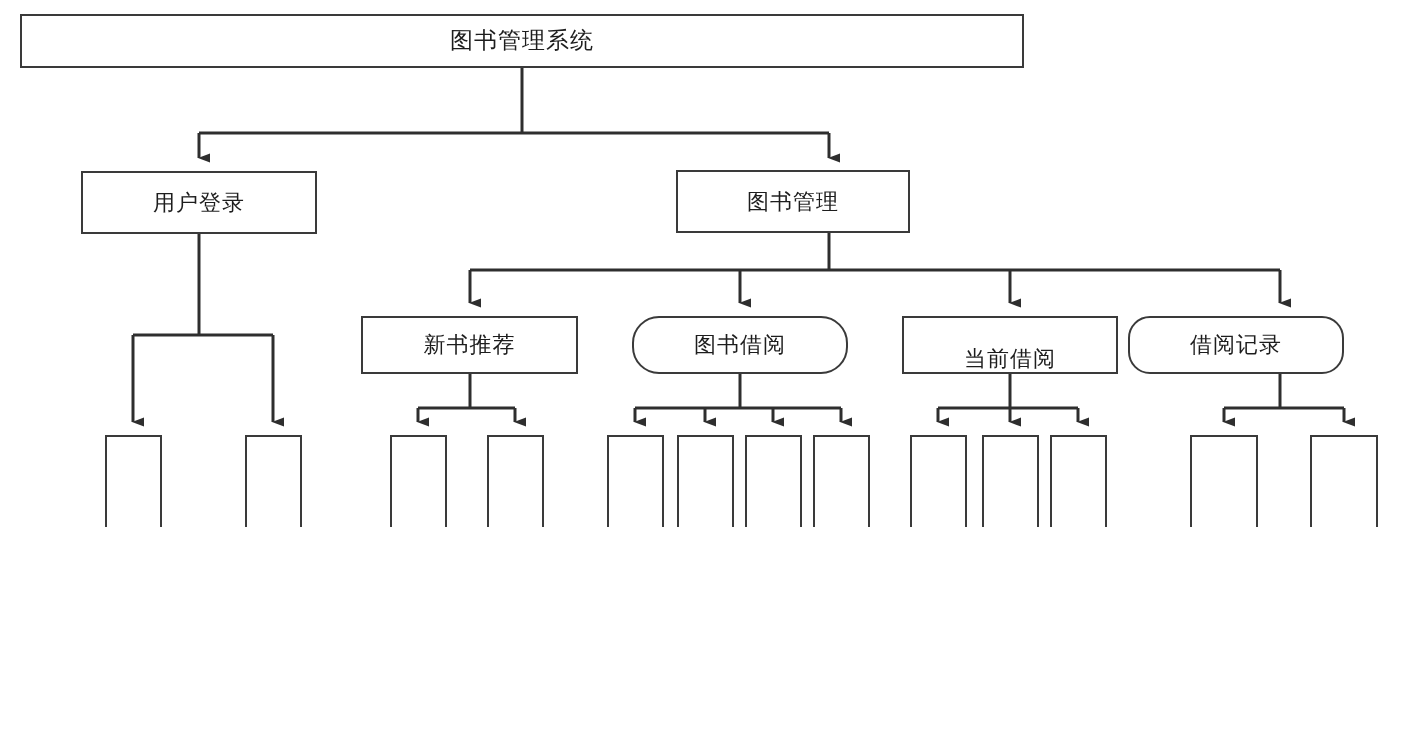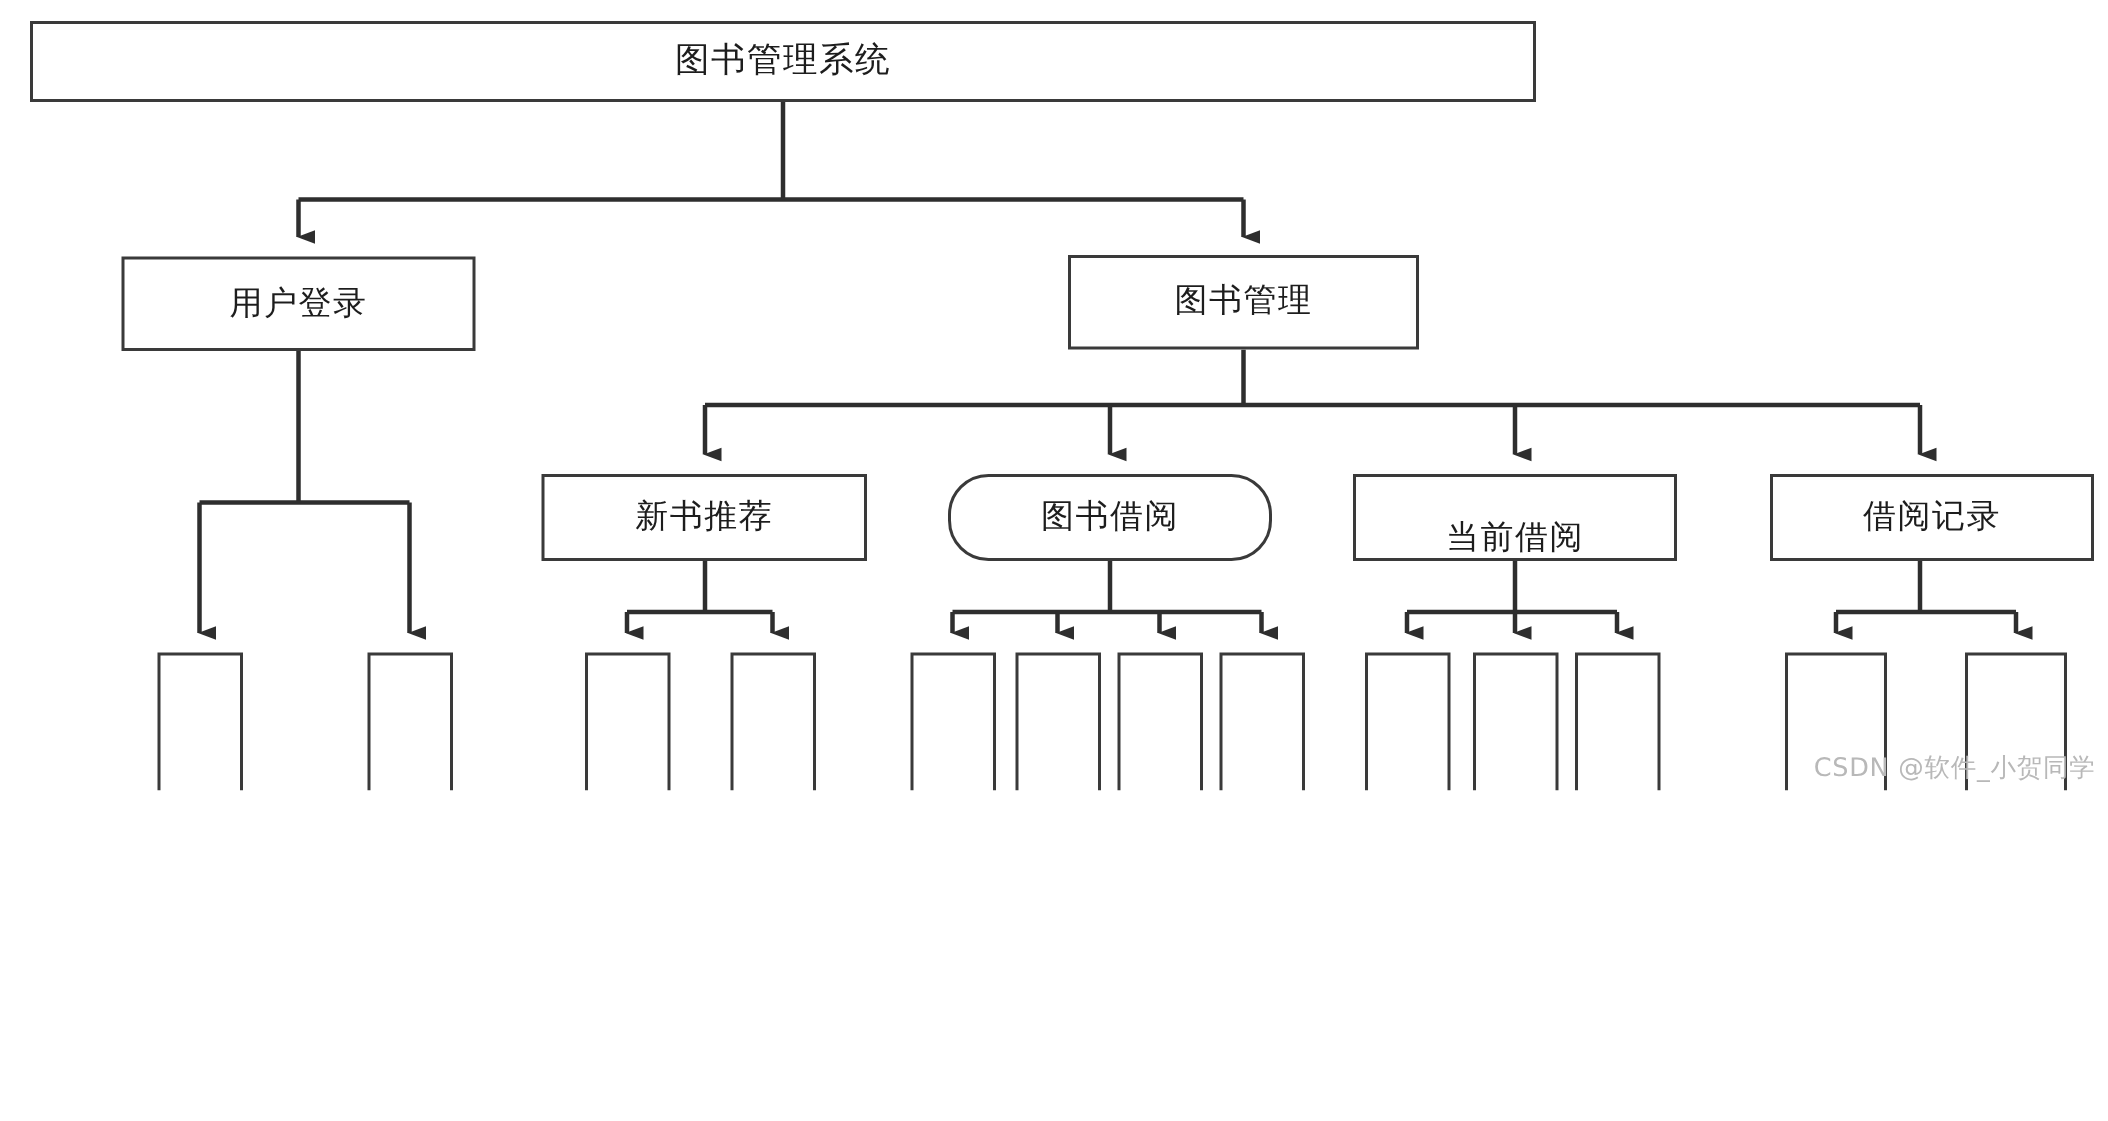--- a/index.html
+++ b/index.html
@@ -133,37 +133,37 @@
   </svg>
 
   <div class="node root horiz" style="left:20px; top:14px; width:1004px; height:54px;">
     <span class="label">图书管理系统</span>
   </div>
 
   <div class="node horiz" style="left:81px; top:171px; width:236px; height:63px;">
     <span class="label">用户登录</span>
   </div>
 
-  <div class="node horiz" style="left:712px; top:170px; width:234px; height:63px;font-family:Liberation Mono, monospace;">
+  <div class="node horiz" style="left:676px; top:170px; width:234px; height:63px;">
     <span class="label">图书管理</span>
   </div>
 
   <div class="node horiz" style="left:361px; top:316px; width:217px; height:58px;">
     <span class="label">新书推荐</span>
   </div>
 
   <div class="node horiz" style="left:632px; top:316px; width:216px; height:58px;border-radius:27px;">
     <span class="label">图书借阅</span>
   </div>
 
   <div class="node horiz" style="left:902px; top:316px; width:216px; height:58px;align-items:flex-end;">
     <span class="label">当前借阅</span>
   </div>
 
-  <div class="node horiz" style="left:1180px; top:316px; width:216px; height:58px;">
+  <div class="node horiz" style="left:1128px; top:316px; width:216px; height:58px;border-radius:22px;">
     <span class="label">借阅记录</span>
   </div>
 
   <div class="node vert" style="left:105px; top:435px; width:57px; height:300px;">
     <span class="label">用户登录</span>
   </div>
 
   <div class="node vert" style="left:245px; top:435px; width:57px; height:300px;">
     <span class="label">注销登录</span>
   </div>
@@ -205,15 +205,14 @@
   </div>
 
   <div class="node vert tight" style="left:1190px; top:435px; width:68px; height:300px;">
     <span class="label">新增借阅记录</span>
   </div>
 
   <div class="node vert tight" style="left:1310px; top:435px; width:68px; height:300px;">
     <span class="label">查询借阅记录</span>
   </div>
 
-  <div class="watermark">CSDN @软件_小贺同学</div>
 
 </div>
 
 </body></html>

